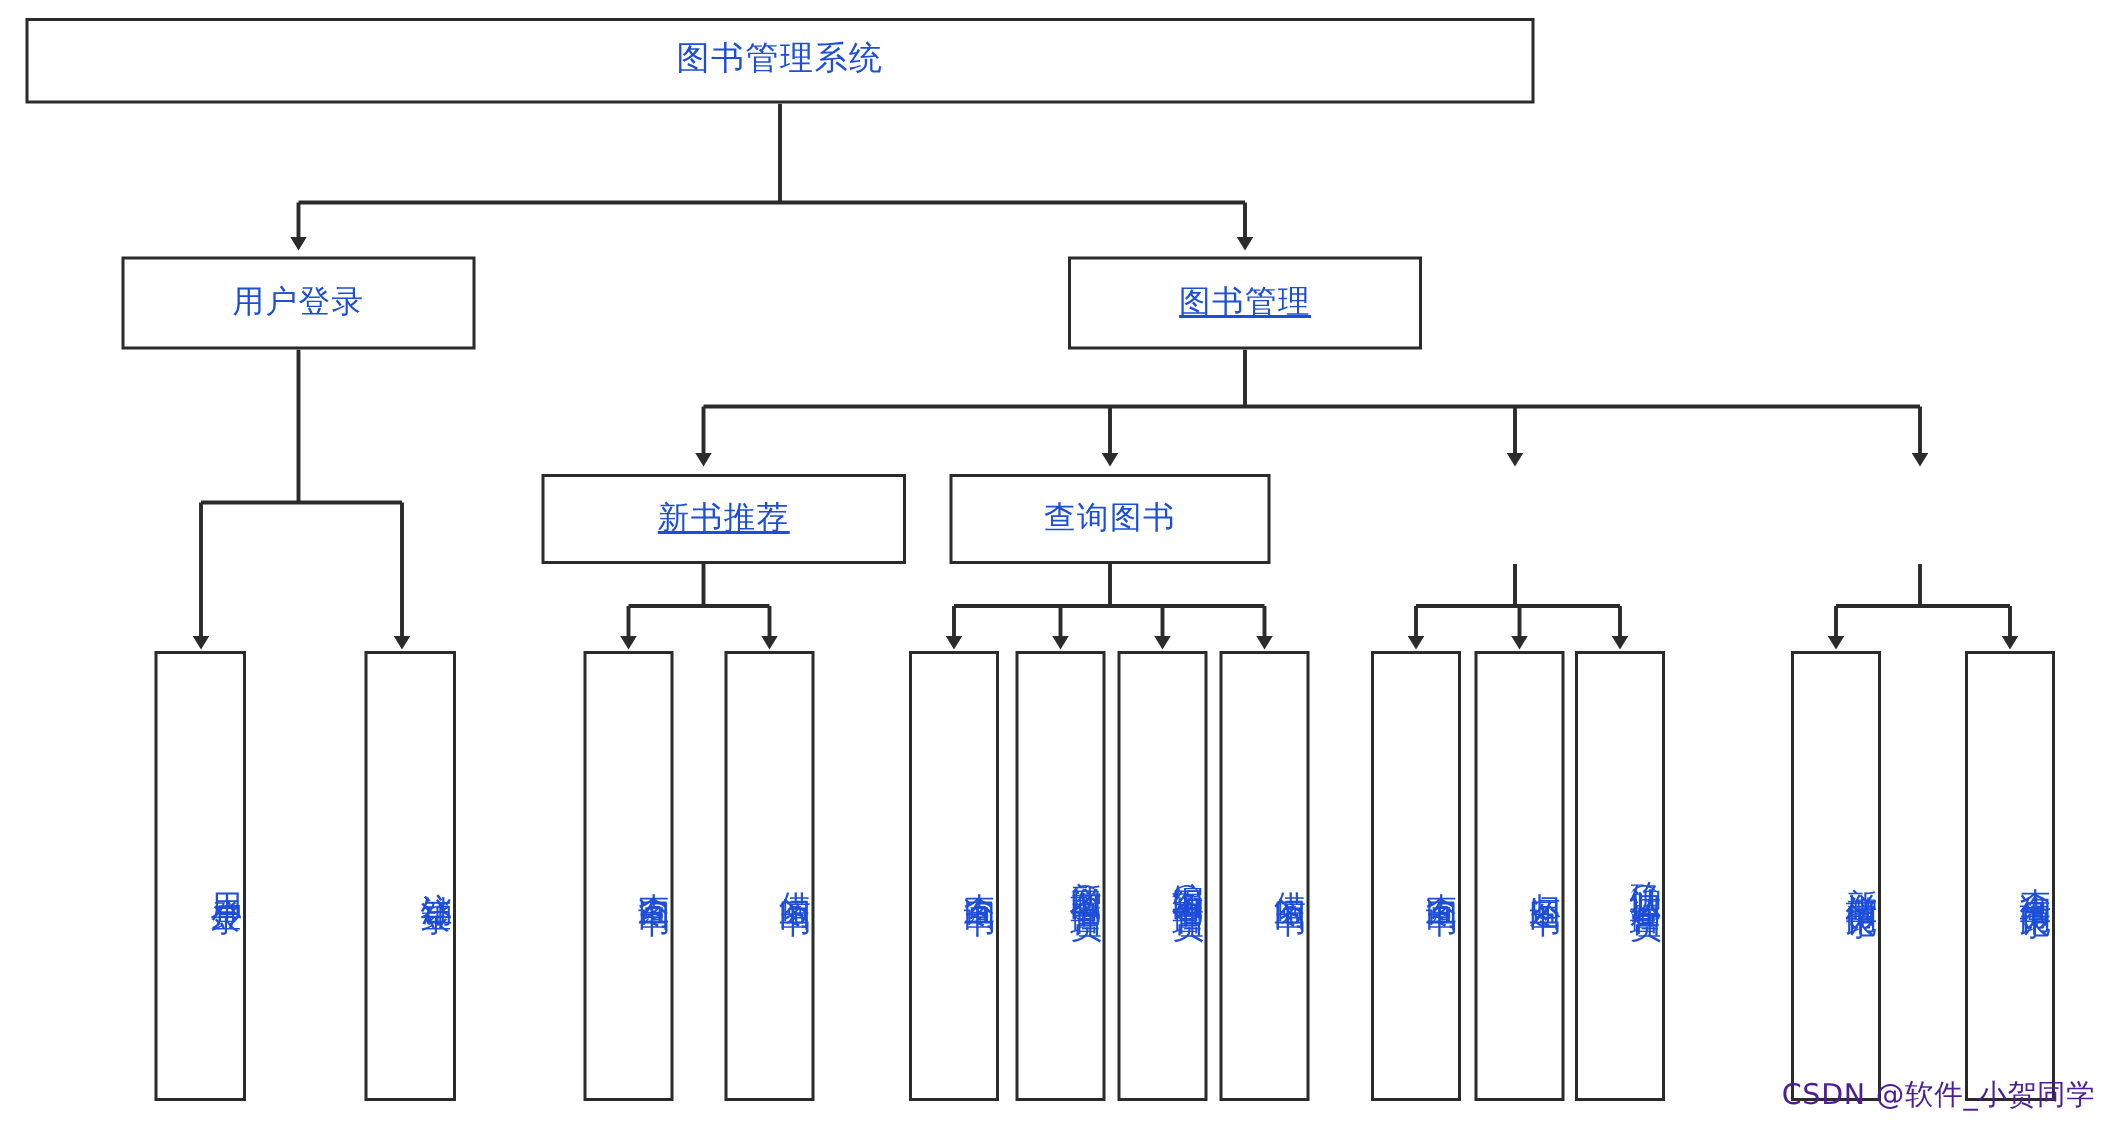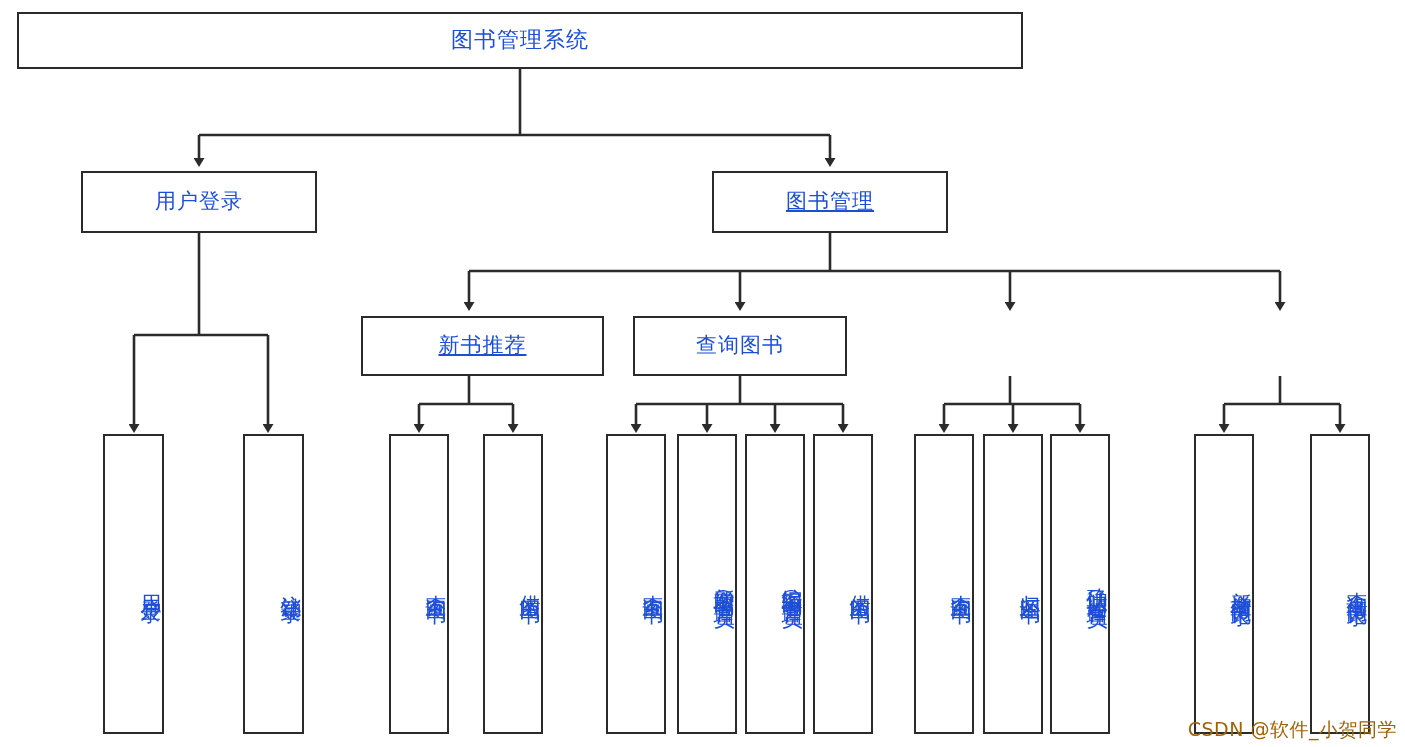--- a/index.html
+++ b/index.html
@@ -60,21 +60,21 @@
   }
   .node.root {
     font-size: 22px;
     border-width: 2.5px;
   }
   .watermark {
     position: absolute;
     right: 8px;
     bottom: 4px;
     font-size: 19px;
-    color: #a16207;
+    color: #4c1d95;
     letter-spacing: 0.5px;
     white-space: nowrap;
     font-family: "DejaVu Sans", "Liberation Sans", sans-serif;
   }
 </style>
 </head>
 <body>
 
 <div id="canvas">
 

